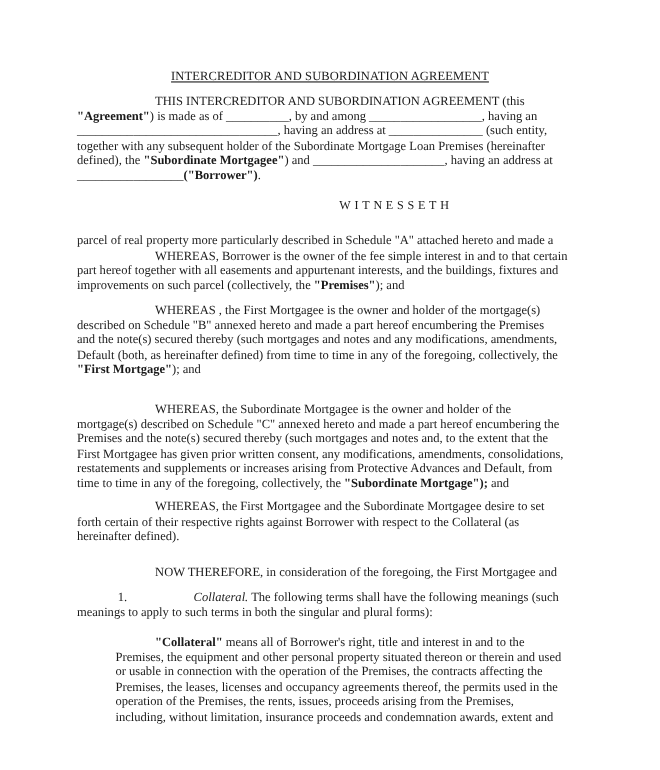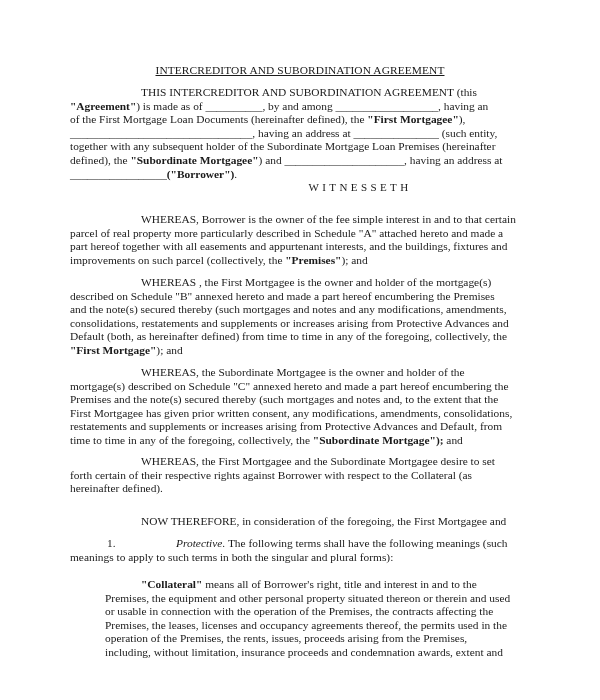--- a/index.html
+++ b/index.html
@@ -28,41 +28,39 @@
 </head>
 <body>
 
 <div class="page">
 
   <div class="title">INTERCREDITOR AND SUBORDINATION AGREEMENT</div>
 
   <div class="block" style="top:86px;">
     <span class="line ind">THIS INTERCREDITOR AND SUBORDINATION AGREEMENT (this</span>
     <span class="line"><span class="b">"Agreement"</span><span>) is made as of __________, by and among __________________, having an</span></span>
-    <span class="line"><span>of the First Mortgage Loan Documents (hereinafter defined), the </span><span class="b">"First Mortgagee"</span><span>),</span></span>
     <span class="line">________________________________, having an address at _______________ (such entity,</span>
     <span class="line">together with any subsequent holder of the Subordinate Mortgage Loan Premises (hereinafter</span>
     <span class="line"><span>defined), the </span><span class="b">"Subordinate Mortgagee"</span><span>) and _____________________, having an address at</span></span>
     <span class="line"><span>_________________</span><span class="b">("Borrower")</span><span>.</span></span>
   </div>
 
   <div class="witness">WITNESSETH</div>
 
   <div class="block" style="top:213px;">
+    <span class="line">parcel of real property more particularly described in Schedule "A" attached hereto and made a</span>
     <span class="line ind">WHEREAS, Borrower is the owner of the fee simple interest in and to that certain</span>
-    <span class="line">parcel of real property more particularly described in Schedule "A" attached hereto and made a</span>
     <span class="line">part hereof together with all easements and appurtenant interests, and the buildings, fixtures and</span>
     <span class="line"><span>improvements on such parcel (collectively, the </span><span class="b">"Premises"</span><span>);  and</span></span>
   </div>
 
   <div class="block" style="top:276px;">
     <span class="line ind">WHEREAS , the First Mortgagee is the owner and holder of the mortgage(s)</span>
     <span class="line">described on Schedule "B" annexed hereto and made a part hereof encumbering the Premises</span>
     <span class="line">and the note(s) secured thereby (such mortgages and notes and any modifications, amendments,</span>
-    <span class="line">consolidations, restatements and supplements or increases arising from Protective Advances and</span>
     <span class="line">Default (both, as hereinafter defined) from time to time in any of the foregoing, collectively, the</span>
     <span class="line"><span class="b">"First Mortgage"</span><span>);  and</span></span>
   </div>
 
   <div class="block" style="top:366px;">
     <span class="line ind">WHEREAS, the Subordinate Mortgagee is the owner and holder of the</span>
     <span class="line">mortgage(s) described on Schedule "C" annexed hereto and made a part hereof encumbering the</span>
     <span class="line">Premises and the note(s) secured thereby (such mortgages and notes and, to the extent that the</span>
     <span class="line">First Mortgagee has given prior written consent, any modifications, amendments, consolidations,</span>
     <span class="line">restatements and supplements or increases arising from Protective Advances and Default, from</span>
@@ -73,21 +71,21 @@
     <span class="line ind">WHEREAS, the First Mortgagee and the Subordinate Mortgagee desire to set</span>
     <span class="line">forth certain of their respective rights against Borrower with respect to the Collateral (as</span>
     <span class="line">hereinafter defined).</span>
   </div>
 
   <div class="block" style="top:496px;margin-top:19px;">
     <span class="line ind">NOW THEREFORE, in consideration of the foregoing, the First Mortgagee and</span>
   </div>
 
   <div class="block" style="top:537px;">
-    <span class="line"><span class="num">1.</span><span class="i">Protective.</span><span>  The following terms shall have the following meanings (such</span></span>
+    <span class="line"><span class="num">1.</span><span class="i">Collateral.</span><span>  The following terms shall have the following meanings (such</span></span>
     <span class="line">meanings to apply to such terms in both the singular and plural forms):</span>
   </div>
 
   <div class="def-block" style="top:578px;">
     <span class="line" style="padding-left:36px;"><span class="b">"Collateral"</span><span> means all of Borrower's right, title and interest in and to the</span></span>
     <span class="line">Premises, the equipment and other personal property situated thereon or therein and used</span>
     <span class="line">or usable in connection with the operation of the Premises, the contracts affecting the</span>
     <span class="line">Premises, the leases, licenses and occupancy agreements thereof, the permits used in the</span>
     <span class="line">operation of the Premises, the rents, issues, proceeds arising from the Premises,</span>
     <span class="line">including, without limitation, insurance proceeds and condemnation awards, extent and</span>

